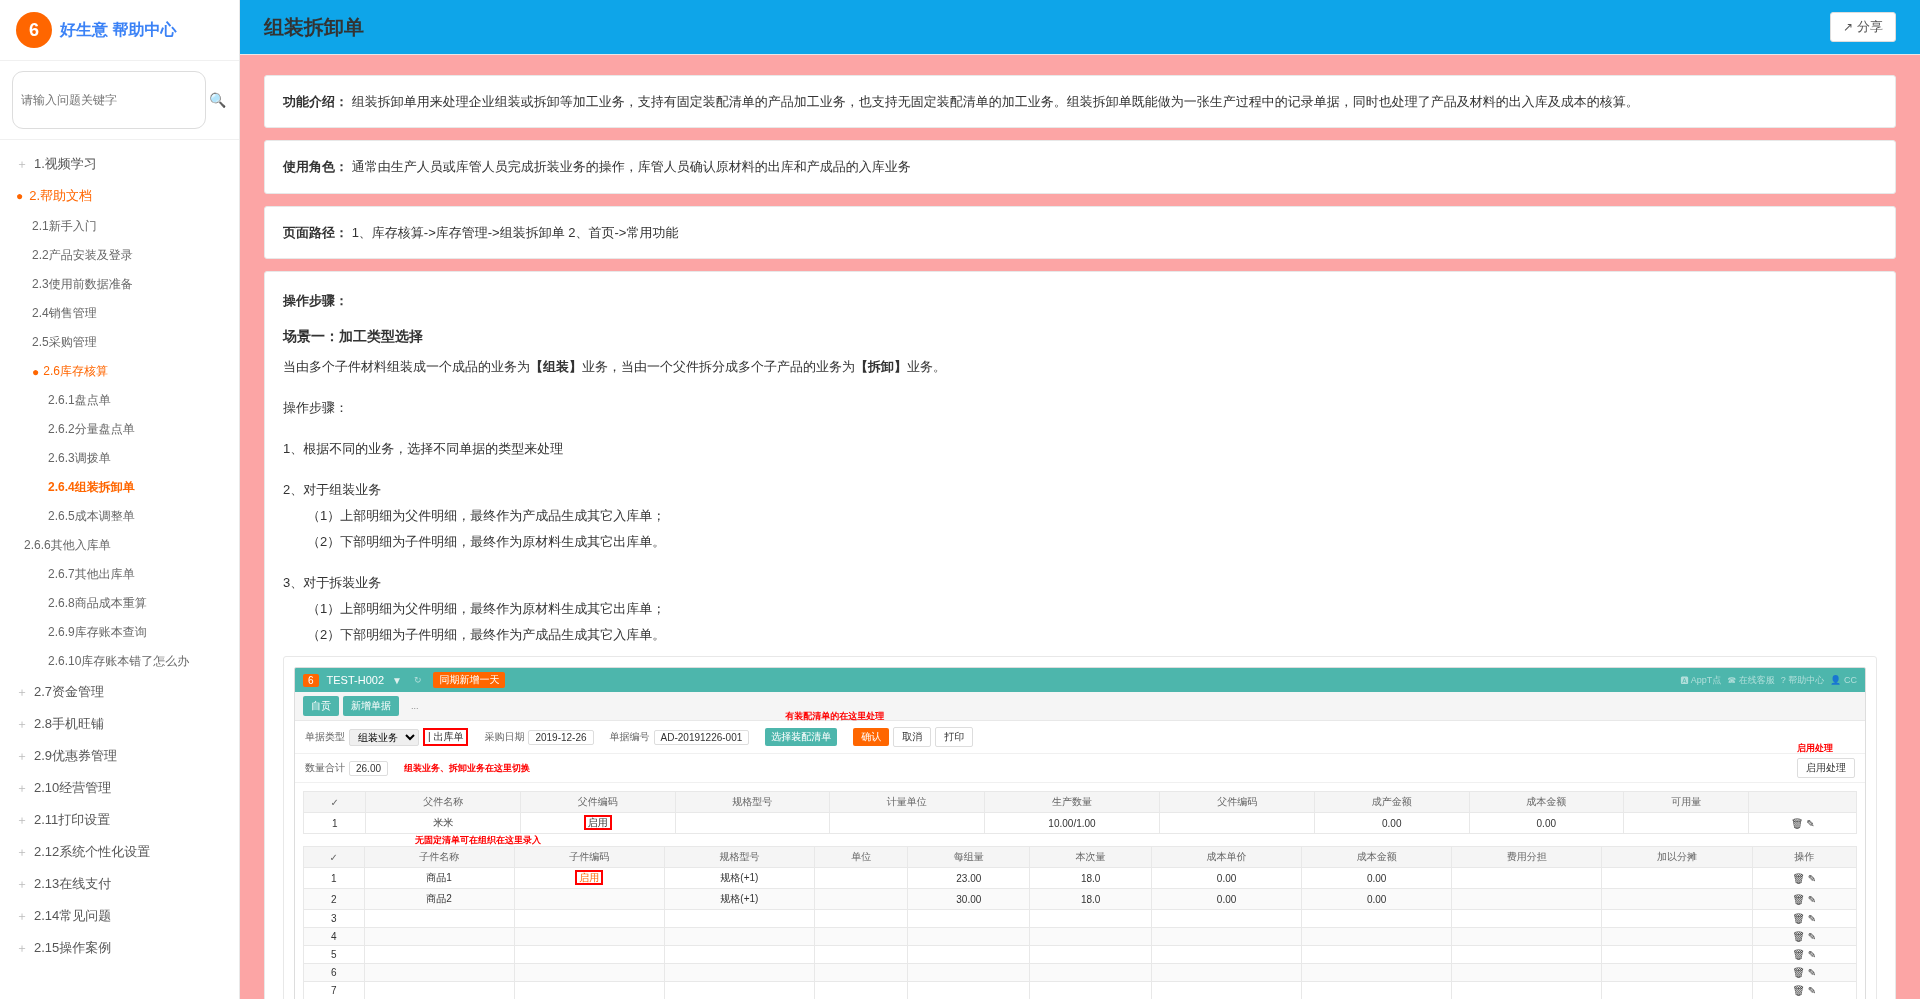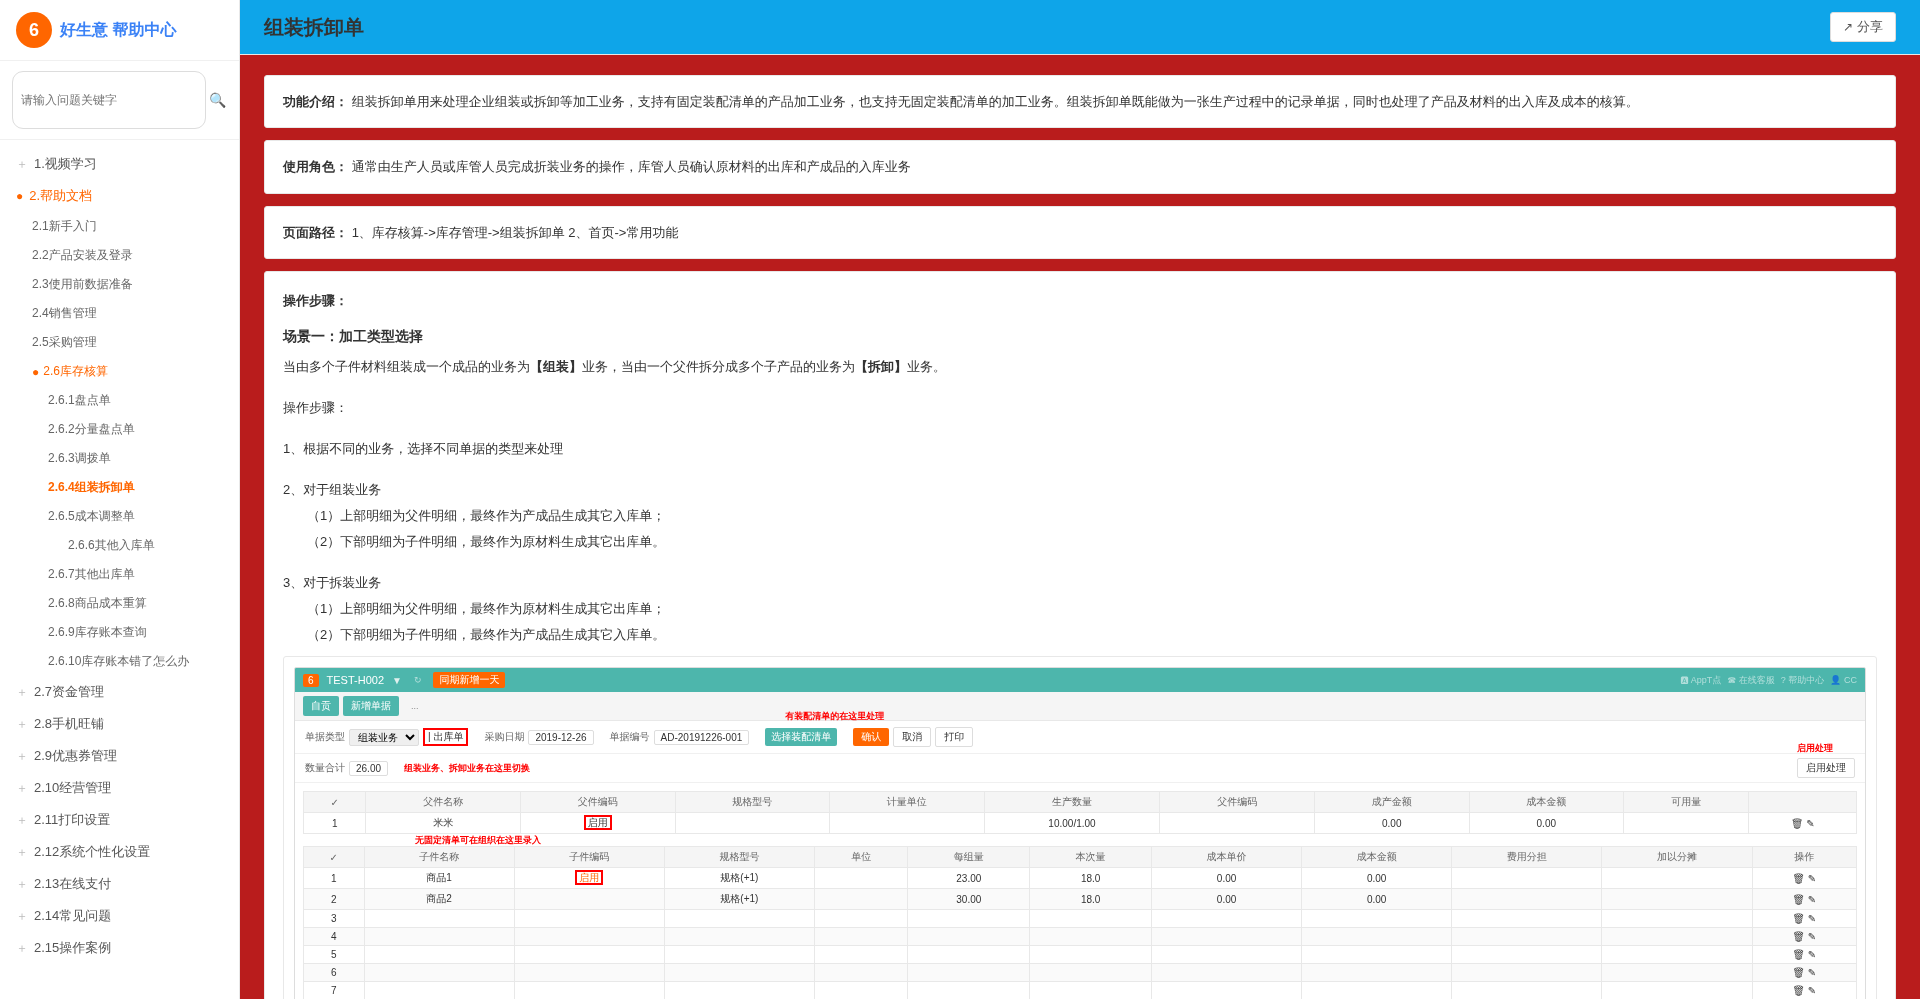--- a/index.html
+++ b/index.html
@@ -92,21 +92,21 @@
     .share-btn {
       border: 1px solid #ddd; border-radius: 3px;
       padding: 5px 12px; font-size: 13px; color: #555;
       cursor: pointer; background: #fff;
       display: flex; align-items: center; gap: 4px;
     }
 
     #content-area {
       flex: 1; overflow-y: auto;
       padding: 20px 24px;
-      background: #b91c1c;
+      background: #fca5a5;
     }
 
     .info-block {
       background: #fff;
       border: 1px solid #e8e8e8;
       border-radius: 3px;
       padding: 14px 18px;
       margin-bottom: 12px;
       font-size: 13px;
       color: #333;
@@ -233,21 +233,21 @@
       </div>
     <div class="nav-child" style="padding-left:48px;">
         <span>2.6.3调拨单</span>
       </div>
     <div class="nav-child selected" style="padding-left:48px;">
         <span>2.6.4组装拆卸单</span>
       </div>
     <div class="nav-child" style="padding-left:48px;">
         <span>2.6.5成本调整单</span>
       </div>
-    <div class="nav-child" style="padding-left:68px;">
+    <div class="nav-child" style="padding-left:24px;">
         <span>2.6.6其他入库单</span>
       </div>
     <div class="nav-child" style="padding-left:48px;">
         <span>2.6.7其他出库单</span>
       </div>
     <div class="nav-child" style="padding-left:48px;">
         <span>2.6.8商品成本重算</span>
       </div>
     <div class="nav-child" style="padding-left:48px;">
         <span>2.6.9库存账本查询</span>

